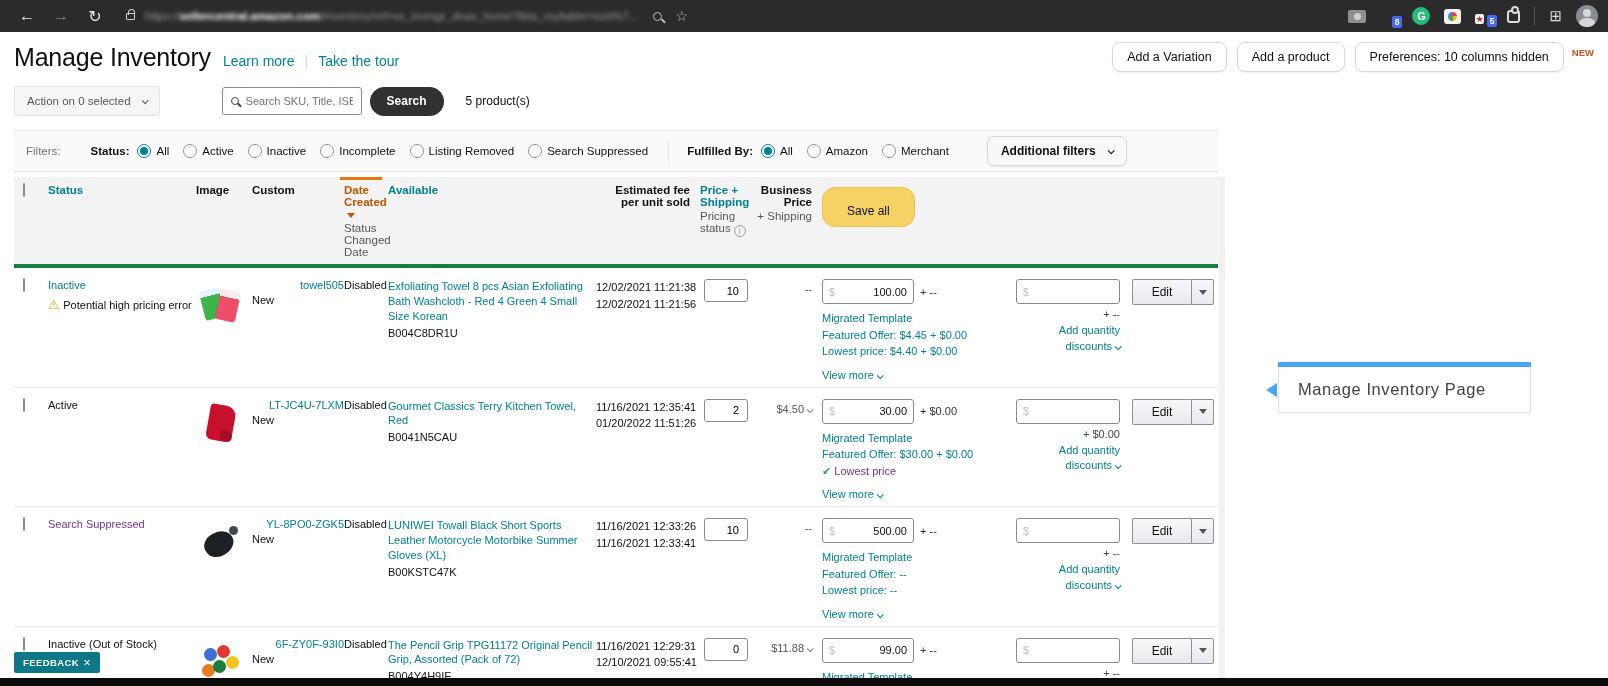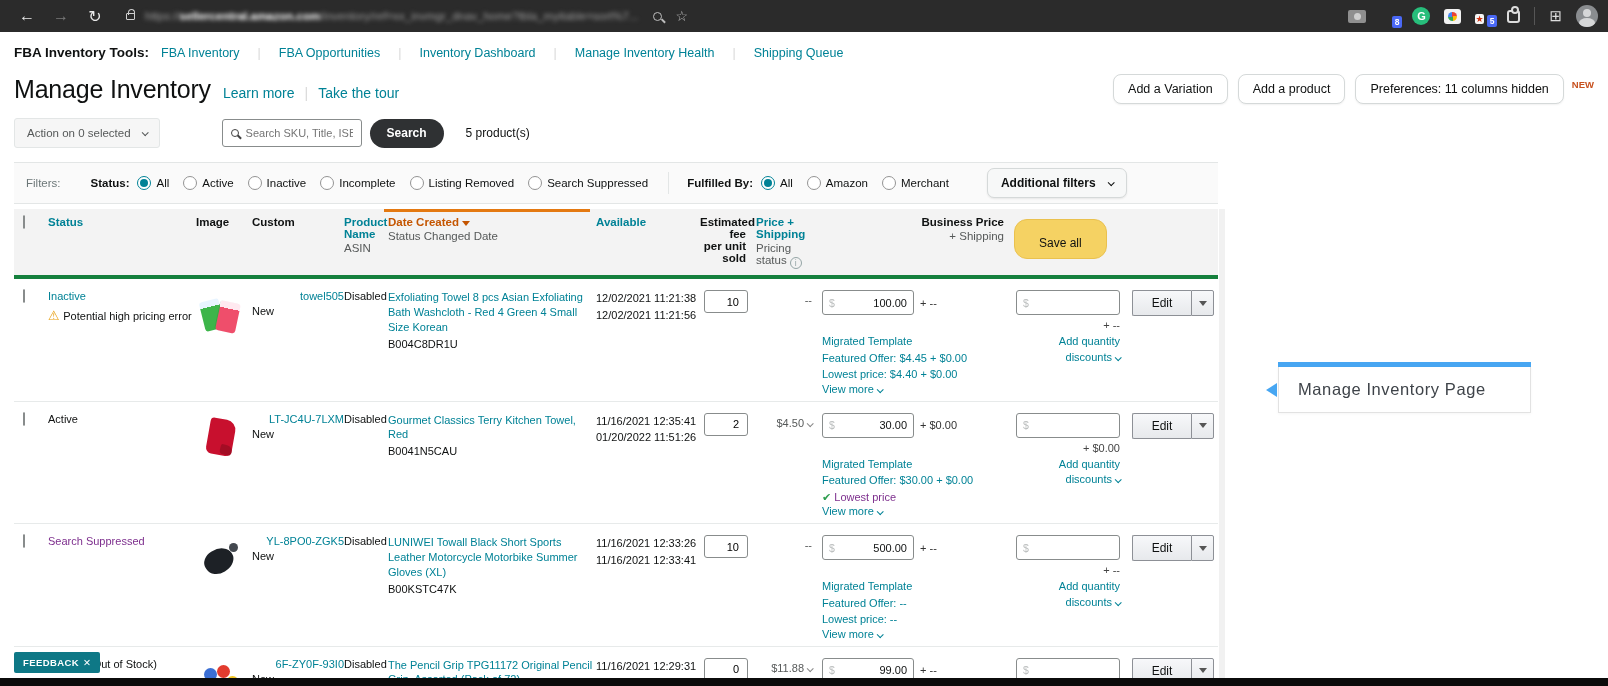--- a/index.html
+++ b/index.html
@@ -116,25 +116,25 @@
   .avail-input { width:44px; height:23px; border:1px solid #888C8C; border-radius:3px; text-align:right; padding:0 8px; font-size:11px; font-family:inherit; margin-left:4px; }
   .fee-cell { text-align:right; padding:4px 10px 0 0; color:#565959; }
   .chev { display:inline-block; width:5px; height:5px; border-right:1.4px solid currentColor; border-bottom:1.4px solid currentColor; transform:rotate(45deg) translateY(-1px); margin-left:3px; }
   .fee-cell .chev { display:none; color:#888; }
   .fee-cell .chev[data-show="true"] { display:inline-block; }
   .pricebox { display:inline-flex; align-items:center; width:92px; height:25px; border:1px solid #888C8C; border-radius:3px; background:#fff; padding:0 6px; }
   .pricebox .cur { color:#B9BCBC; font-size:10.5px; margin-right:4px; }
   .pricebox input { border:none; outline:none; width:100%; text-align:right; font-size:11px; font-family:inherit; color:#0F1111; background:transparent; }
   .price-top { display:flex; align-items:center; gap:6px; }
   .plus { font-size:11px; color:#333; }
-  .pr-lines { margin-top:18px; line-height:1.5; color:#008296; }
+  .pr-lines { margin-top:6px; line-height:1.5; color:#008296; }
   .pr-lines .tpl { display:block; cursor:pointer; }
   .check-line { display:block; color:#7D2E8D; }
   .check-line::before { content:"✔ "; color:#2E9E4F; font-weight:bold; }
-  .viewmore { display:inline-block; color:#008296; cursor:pointer; }
+  .viewmore { display:inline-block; margin-top:9px; color:#008296; cursor:pointer; }
   .biz-cell { text-align:right; padding-right:4px; }
   .bizbox { display:inline-flex; align-items:center; width:104px; height:25px; border:1px solid #888C8C; border-radius:3px; background:#fff; padding:0 6px; }
   .bizbox .cur { color:#B9BCBC; font-size:10.5px; }
   .bizbox input { border:none; outline:none; width:100%; font-size:11px; font-family:inherit; background:transparent; }
   .biz-plus { margin-top:4px; color:#444; }
   .addqty { margin-top:3px; color:#008296; line-height:1.45; cursor:pointer; }
   .edit-cell { padding-left:8px; }
   .editsplit { display:flex; width:82px; }
   .edit-main { flex:1; height:26px; border:1px solid #8D9096; border-right:none; border-radius:2px 0 0 2px; background:linear-gradient(#F7F8FA,#E7E9EC); font-size:12px; cursor:pointer; font-family:inherit; color:#0F1111; }
   .edit-caret { width:23px; height:26px; border:1px solid #8D9096; border-radius:0 2px 2px 0; background:linear-gradient(#F7F8FA,#E7E9EC); cursor:pointer; display:flex; align-items:center; justify-content:center; }
@@ -171,56 +171,32 @@
       <span class="gram">G</span>
       <span class="photos"></span>
       <span class="ext note5"><span class="card">★</span><span class="badge">5</span></span>
       <span class="puzzle"></span>
       <span class="vsep"></span>
       <span class="collections">⊞</span>
       <span class="avatar"></span>
     </div>
   </div>
 
-  <div class="topnav">
-    <span class="tools-label">FBA Inventory Tools:</span>
-
-      <span class="navitem">
-        <a>FBA Inventory</a>
-      </span>
-
-      <span class="navitem">
-        <a>FBA Opportunities</a>
-      </span>
-
-      <span class="navitem">
-        <a>Inventory Dashboard</a>
-      </span>
-
-      <span class="navitem">
-        <a>Manage Inventory Health</a>
-      </span>
-
-      <span class="navitem">
-        <a>Shipping Queue</a>
-      </span>
-
-  </div>
 
   <div class="title-row">
     <span class="page-title">Manage Inventory</span>
     <span class="title-links">
       <a>Learn more</a>
       <span class="sep">|</span>
       <a>Take the tour</a>
     </span>
     <span class="title-spacer"></span>
     <button class="hbtn">Add a Variation</button>
     <button class="hbtn">Add a product</button>
-    <button class="hbtn">Preferences: 11 columns hidden</button>
+    <button class="hbtn">Preferences: 10 columns hidden</button>
     <span class="new-badge">NEW</span>
   </div>
 
   <div class="toolbar">
     <span class="action-btn">
         <span>Action on 0 selected</span>
         <span class="chev"></span>
       </span>
     <span class="searchwrap">
       <span class="searchbox">
@@ -289,24 +265,20 @@
         <span class="chev"></span>
       </span>
   </div>
 
   <div class="table">
     <div class="grid thead">
       <div><span class="cb"></span></div>
       <div><span class="h1 teal">Status</span></div>
       <div><span class="h1">Image</span></div>
       <div><span class="h1">Custom</span></div>
-      <div>
-          <div class="h1 teal">Product Name</div>
-          <div class="sub">ASIN</div>
-        </div>
       <div class="th-date">
           <div><span class="orange">Date Created</span><span class="sort-caret"></span></div>
           <div class="sub">Status Changed Date</div>
         </div>
       <div><span class="h1 teal">Available</span></div>
       <div class="right">
           <div class="h1">Estimated fee</div>
           <div class="h1">per unit sold</div>
         </div>
       <div>

